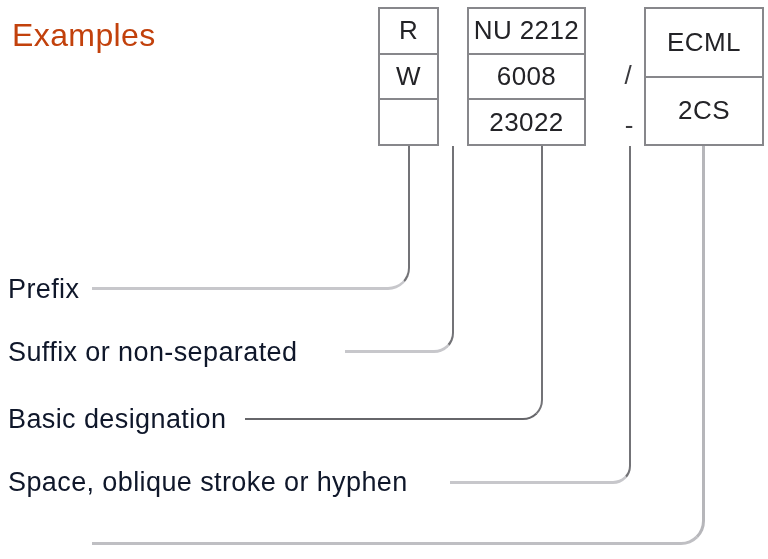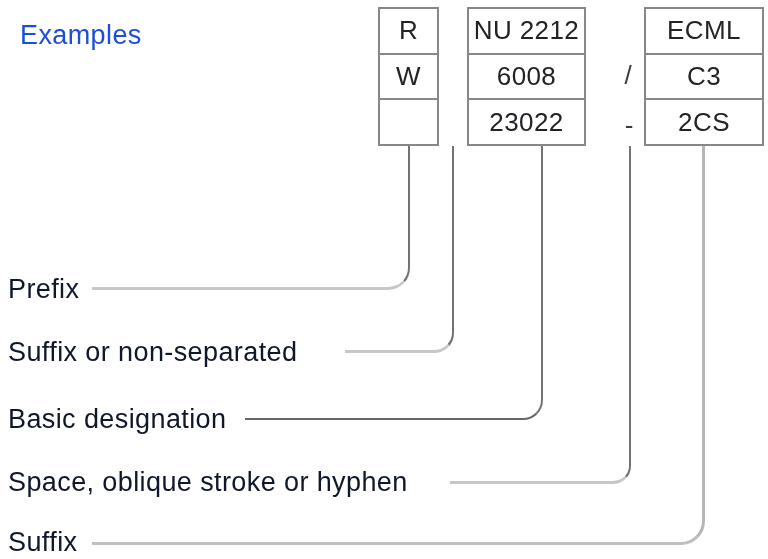--- a/index.html
+++ b/index.html
@@ -5,22 +5,22 @@
   html,body{margin:0;padding:0;background:#ffffff;}
   .canvas{
     position:relative;
     width:768px;height:559px;
     background:#ffffff;
     font-family:"Liberation Sans","DejaVu Sans",sans-serif;
     color:#232327;
     overflow:hidden;
   }
   .heading{
-    position:absolute;left:20px;top:20px;
-    font-size:27px;line-height:30px;letter-spacing:.4px;color:#1d4ed8;
+    position:absolute;left:12px;top:20px;
+    font-size:32px;line-height:30px;letter-spacing:.4px;color:#c2410c;
   }
   .exbox{
     position:absolute;top:7px;
     border:2px solid #87878b;
     box-sizing:border-box;height:139px;
     display:flex;flex-direction:column;
     background:#ffffff;
   }
   .exbox .cell{
     flex:1 1 0;
@@ -75,32 +75,30 @@
   </div>
 
   <div class="exbox box-basic">
     <div class="cell">NU 2212</div>
     <div class="cell">6008</div>
     <div class="cell">23022</div>
   </div>
 
   <div class="exbox box-suffix">
     <div class="cell">ECML</div>
-    <div class="cell">C3</div>
     <div class="cell">2CS</div>
   </div>
 
   <div class="sep sep-slash">/</div>
   <div class="sep sep-hyphen">-</div>
 
   <div class="elbow elbow-prefix"></div>
   <div class="elbow elbow-gap"></div>
   <div class="elbow elbow-basic"></div>
   <div class="elbow elbow-oblique"></div>
   <div class="elbow elbow-suffix"></div>
 
   <div class="lbl lbl-prefix">Prefix</div>
   <div class="lbl lbl-gap">Suffix or non-separated</div>
   <div class="lbl lbl-basic">Basic designation</div>
   <div class="lbl lbl-oblique">Space, oblique stroke or hyphen</div>
-  <div class="lbl lbl-suffix">Suffix</div>
 
 </div>
 
 </body></html>

